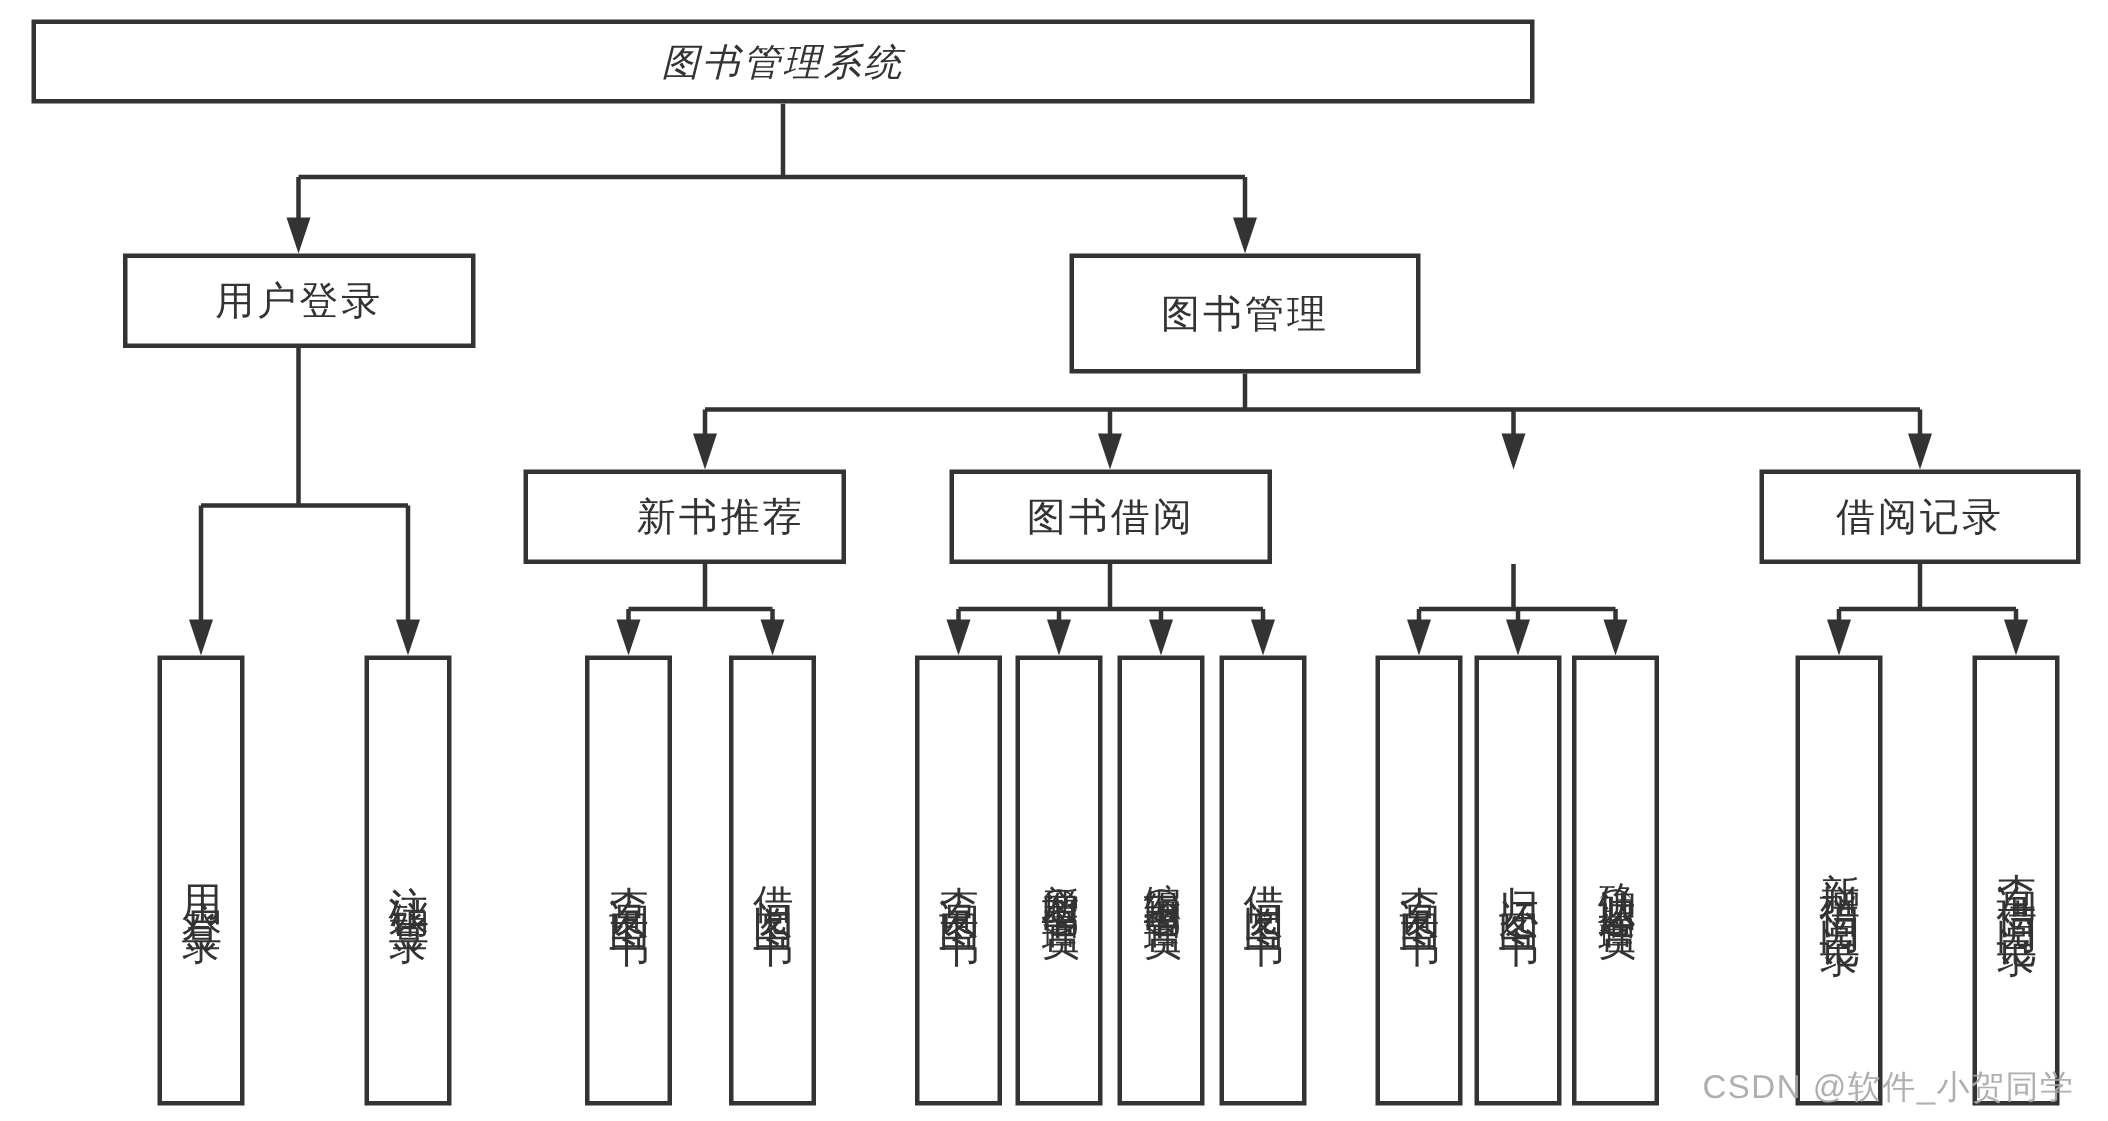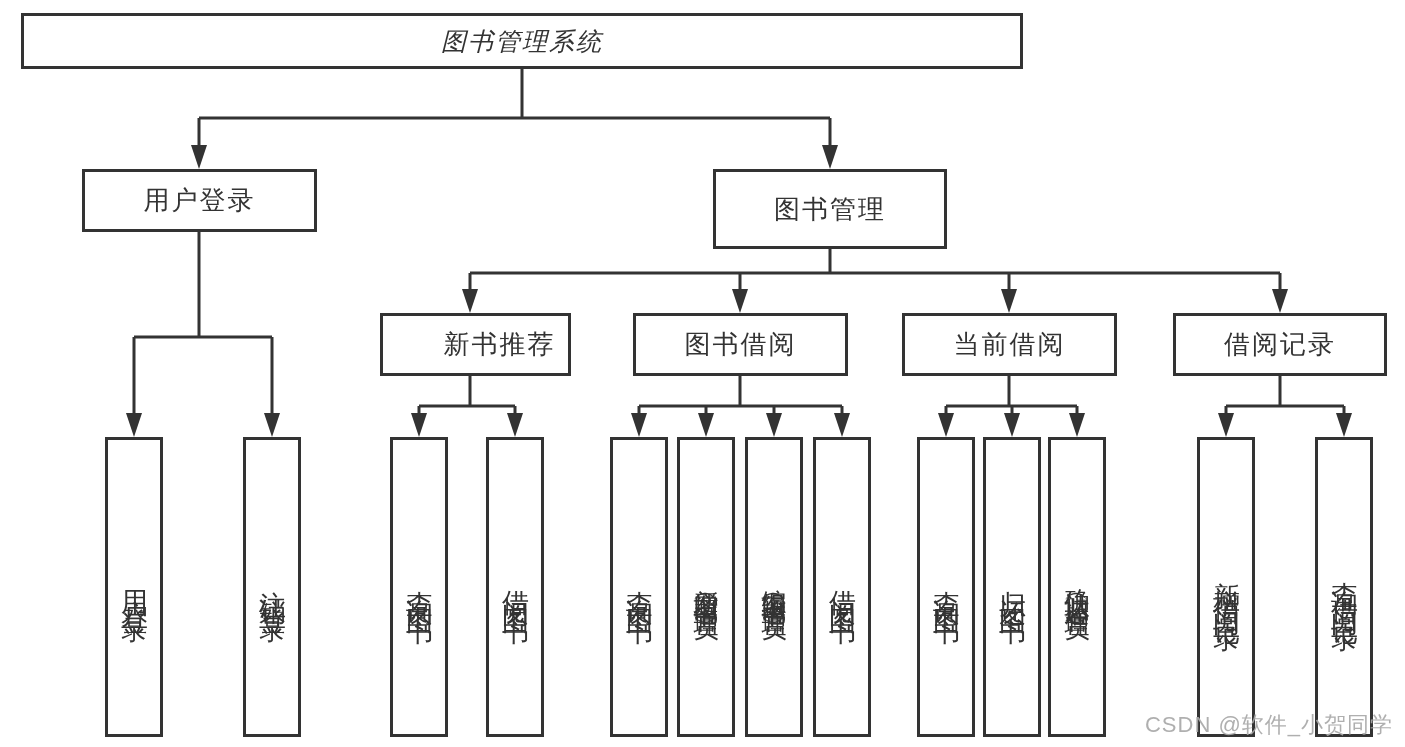--- a/index.html
+++ b/index.html
@@ -41,21 +41,21 @@
     font-size: 27px;
     letter-spacing: 9px;
     width: 58px;
     top: 437px;
     height: 300px;
   }
   .vnode.long { font-size: 25px; letter-spacing: 4px; }
 
   .watermark {
     position: absolute;
-    right: 12px;
+    right: 22px;
     bottom: 7px;
     font-size: 22px;
     color: rgba(168,168,168,0.92);
     letter-spacing: 1px;
     z-index: 5;
     white-space: nowrap;
   }
 </style>
 </head>
 <body>
@@ -96,23 +96,22 @@
     <path d="M1280 376 V406 M1226 406 H1344 M1226 406 V416 M1344 406 V416"></path>
     <polygon points="1218,413 1234,413 1226,437"></polygon>
     <polygon points="1336,413 1352,413 1344,437"></polygon>
   </svg>
 
   <div class="hnode" style="left:21px; top:13px; width:1002px; height:56px; font-size:25px;font-style:italic;">图书管理系统</div>
 
   <div class="hnode" style="left:82px; top:169px; width:235px; height:63px;">用户登录</div>
   <div class="hnode" style="left:713px; top:169px; width:234px; height:80px;">图书管理</div>
 
-  <div class="hnode" style="left:380px; top:313px; width:191px; height:63px;padding-left:48px;">新书推荐</div>
+  <div class="hnode" style="left:349px; top:313px; width:215px; height:63px;padding-left:48px;">新书推荐</div>
   <div class="hnode" style="left:633px; top:313px; width:215px; height:63px;">图书借阅</div>
-  <div class="hnode" style="left:902px; top:313px; width:215px; height:63px;">当前借阅</div>
   <div class="hnode" style="left:1173px; top:313px; width:214px; height:63px;">借阅记录</div>
 
   <div class="vnode" style="left:105px;">用户登录</div>
   <div class="vnode" style="left:243px;">注销登录</div>
 
   <div class="vnode" style="left:390px;">查询图书</div>
   <div class="vnode" style="left:486px;">借阅图书</div>
 
   <div class="vnode" style="left:610px;">查询图书</div>
   <div class="vnode long" style="left:677px;">新增图书（管理员）</div>

